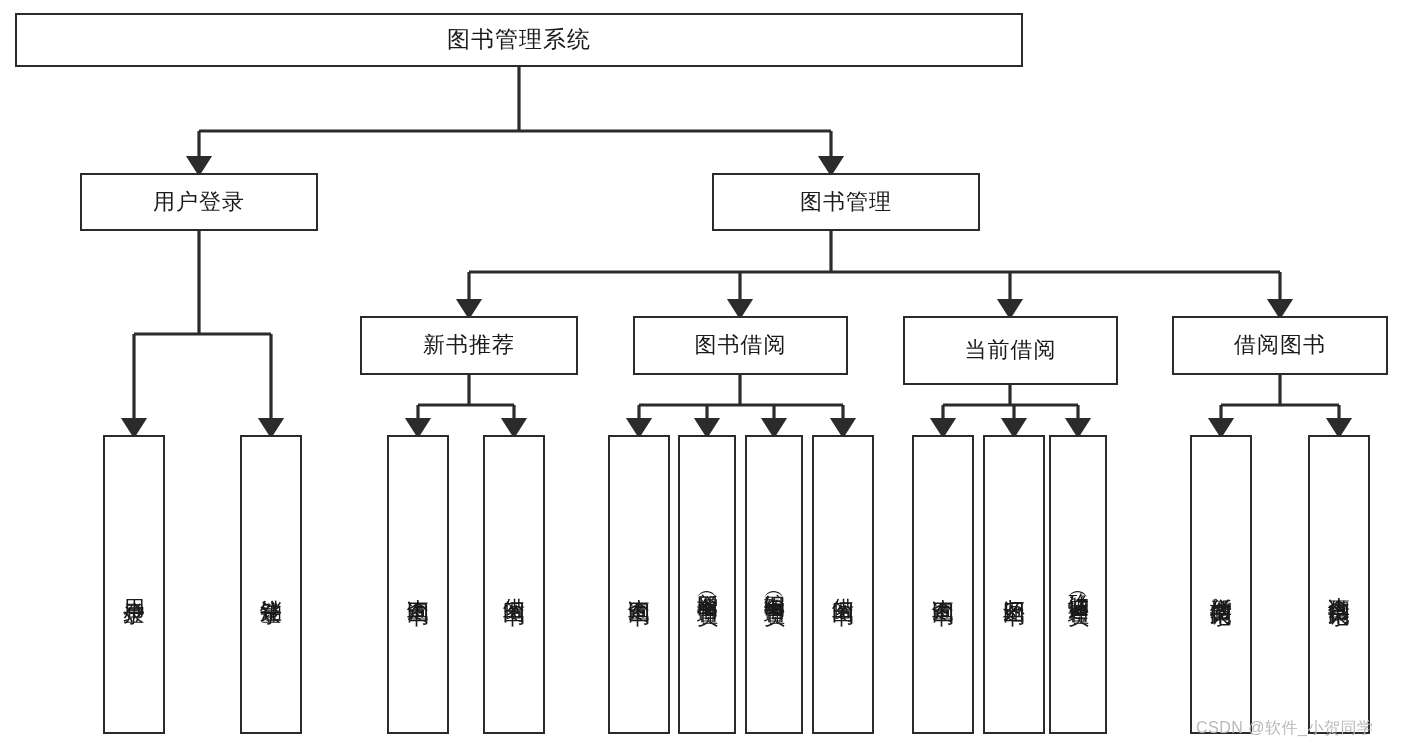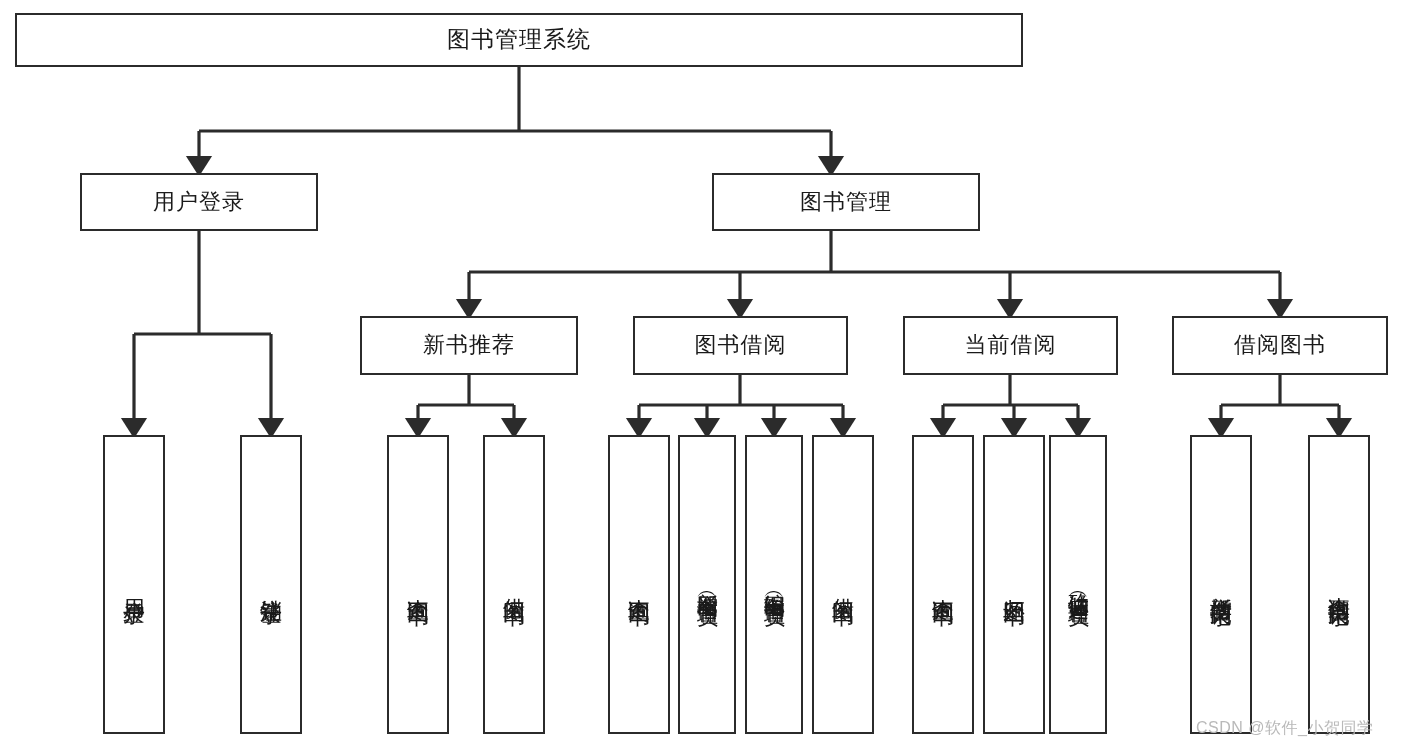--- a/index.html
+++ b/index.html
@@ -121,21 +121,21 @@
     </g>
   </svg>
 
   <div class="node node-h node-root" style="left:15px; top:13px; width:1008px; height:54px;">图书管理系统</div>
 
   <div class="node node-h" style="left:80px; top:173px; width:238px; height:58px;">用户登录</div>
   <div class="node node-h" style="left:712px; top:173px; width:268px; height:58px;">图书管理</div>
 
   <div class="node node-h" style="left:633px; top:316px; width:215px; height:59px;">图书借阅</div>
   <div class="node node-h" style="left:360px; top:316px; width:218px; height:59px;">新书推荐</div>
-  <div class="node node-h" style="left:903px; top:316px; width:215px; height:59px;">当前借阅</div>
+  <div class="node node-h" style="left:903px; top:316px; width:215px; height:69px;">当前借阅</div>
   <div class="node node-h" style="left:1172px; top:316px; width:216px; height:59px;">借阅图书</div>
 
   <div class="node node-v" style="left:103px; top:435px; width:62px; height:299px;">用户登录</div>
   <div class="node node-v" style="left:240px; top:435px; width:62px; height:299px;">注销登录</div>
 
   <div class="node node-v" style="left:387px; top:435px; width:62px; height:299px;">查询图书</div>
   <div class="node node-v" style="left:483px; top:435px; width:62px; height:299px;">借阅图书</div>
 
   <div class="node node-v" style="left:608px; top:435px; width:62px; height:299px;">查询图书</div>
   <div class="node node-v" style="left:678px; top:435px; width:58px; height:299px; font-size:21px;">新增图书（管理员）</div>

